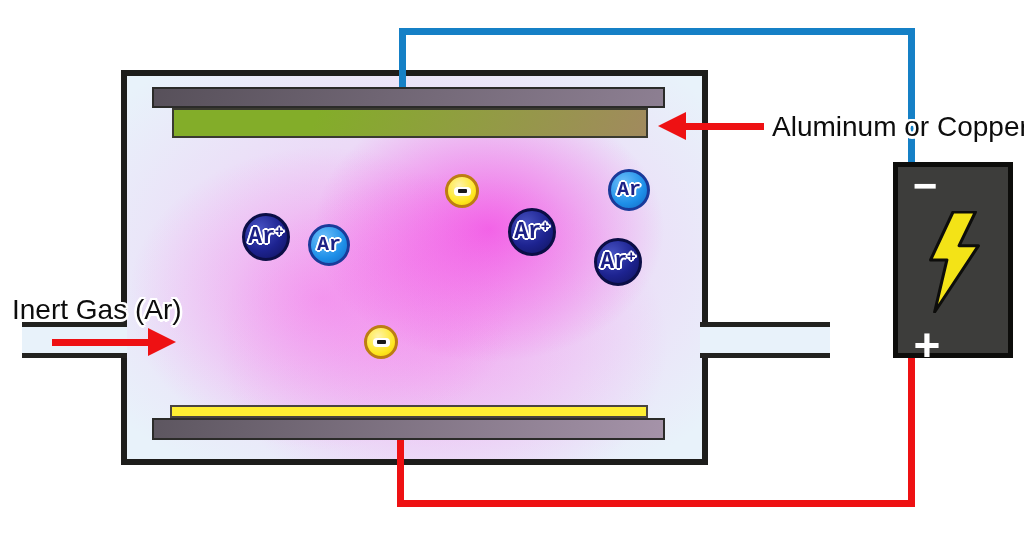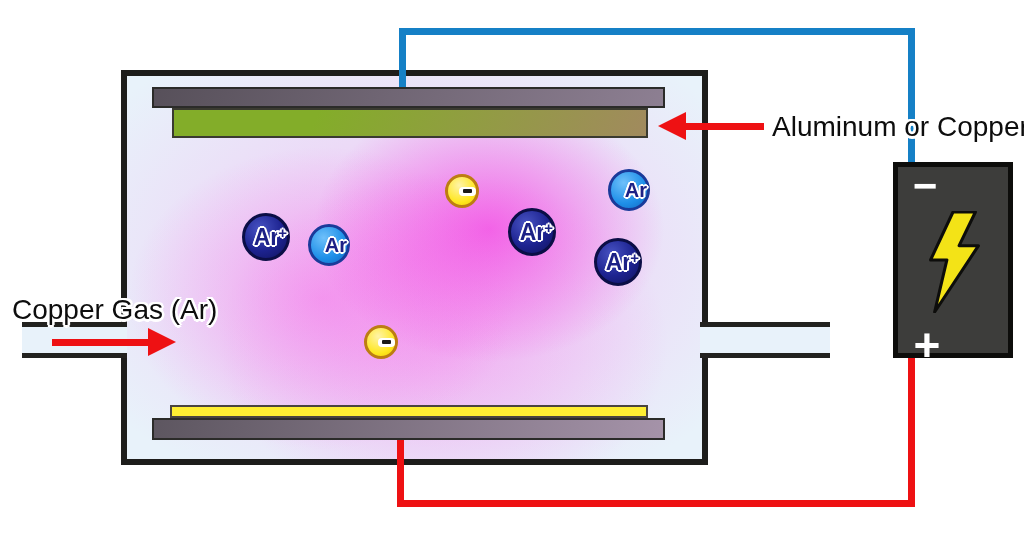--- a/index.html
+++ b/index.html
@@ -52,21 +52,21 @@
   .head-left{border-top:14px solid transparent;border-bottom:14px solid transparent;border-right:28px solid #ee1113;}
 
   
   .lbl{z-index:6;font-size:28px;color:#0d0d0d;white-space:nowrap;
     text-shadow:2.5px 0 0 #fff,-2.5px 0 0 #fff,0 2.5px 0 #fff,0 -2.5px 0 #fff,
                 1.8px 1.8px 0 #fff,-1.8px 1.8px 0 #fff,1.8px -1.8px 0 #fff,-1.8px -1.8px 0 #fff;}
   .lbl-gas{left:12px;top:294px;}
   .lbl-target{left:772px;top:111px;}
 
   
-  .particle{border-radius:50%;z-index:4;display:flex;align-items:center;justify-content:flex-end;}
+  .particle{border-radius:50%;z-index:4;display:flex;align-items:center;justify-content:center;font-family:Liberation Mono, monospace;}
   .ion{width:48px;height:48px;border:3px solid #0b0e46;
     background:radial-gradient(circle at 35% 30%, #4752c2, #1d2390 55%, #10135c);}
   .atom{width:42px;height:42px;border:3px solid #1a3a9a;
     background:radial-gradient(circle at 35% 30%, #6ec0fa, #1e8fe8 60%, #1268c0);}
   .electron{width:34px;height:34px;border:3px solid #bd7d12;
     background:radial-gradient(circle at 40% 30%, #fff3a8, #ffe71f 65%, #edc90a);}
   .ptext{font-weight:bold;color:#1c2186;line-height:1;
     text-shadow:2px 0 0 #fff,-2px 0 0 #fff,0 2px 0 #fff,0 -2px 0 #fff,
                 1.4px 1.4px 0 #fff,-1.4px 1.4px 0 #fff,1.4px -1.4px 0 #fff,-1.4px -1.4px 0 #fff;}
   .ion .ptext{font-size:23px;}
@@ -105,21 +105,21 @@
       <polygon points="30,1 52,1 36,34 55,34 12,99 24,48 8,48" fill="#f3e317" stroke="#0d0d0b" stroke-width="3" stroke-linejoin="round"></polygon>
     </svg>
   </div>
 
   <div class="abs arrow-shaft" style="left:52px;top:339px;width:98px;height:7px;"></div>
   <div class="abs arrow-head head-right" style="left:148px;top:328px;"></div>
 
   <div class="abs arrow-head head-left" style="left:658px;top:112px;"></div>
   <div class="abs arrow-shaft" style="left:684px;top:123px;width:80px;height:7px;"></div>
 
-  <div class="abs lbl lbl-gas">Copper Gas (Ar)</div>
+  <div class="abs lbl lbl-gas">Inert Gas (Ar)</div>
   <div class="abs lbl lbl-target">Aluminum or Copper</div>
 
   <div class="abs particle ion" style="left:242px;top:213px;">
     <span class="ptext"><span>Ar</span><span class="charge">+</span></span>
   </div>
   <div class="abs particle ion" style="left:508px;top:208px;">
     <span class="ptext"><span>Ar</span><span class="charge">+</span></span>
   </div>
   <div class="abs particle ion" style="left:594px;top:238px;">
     <span class="ptext"><span>Ar</span><span class="charge">+</span></span>

